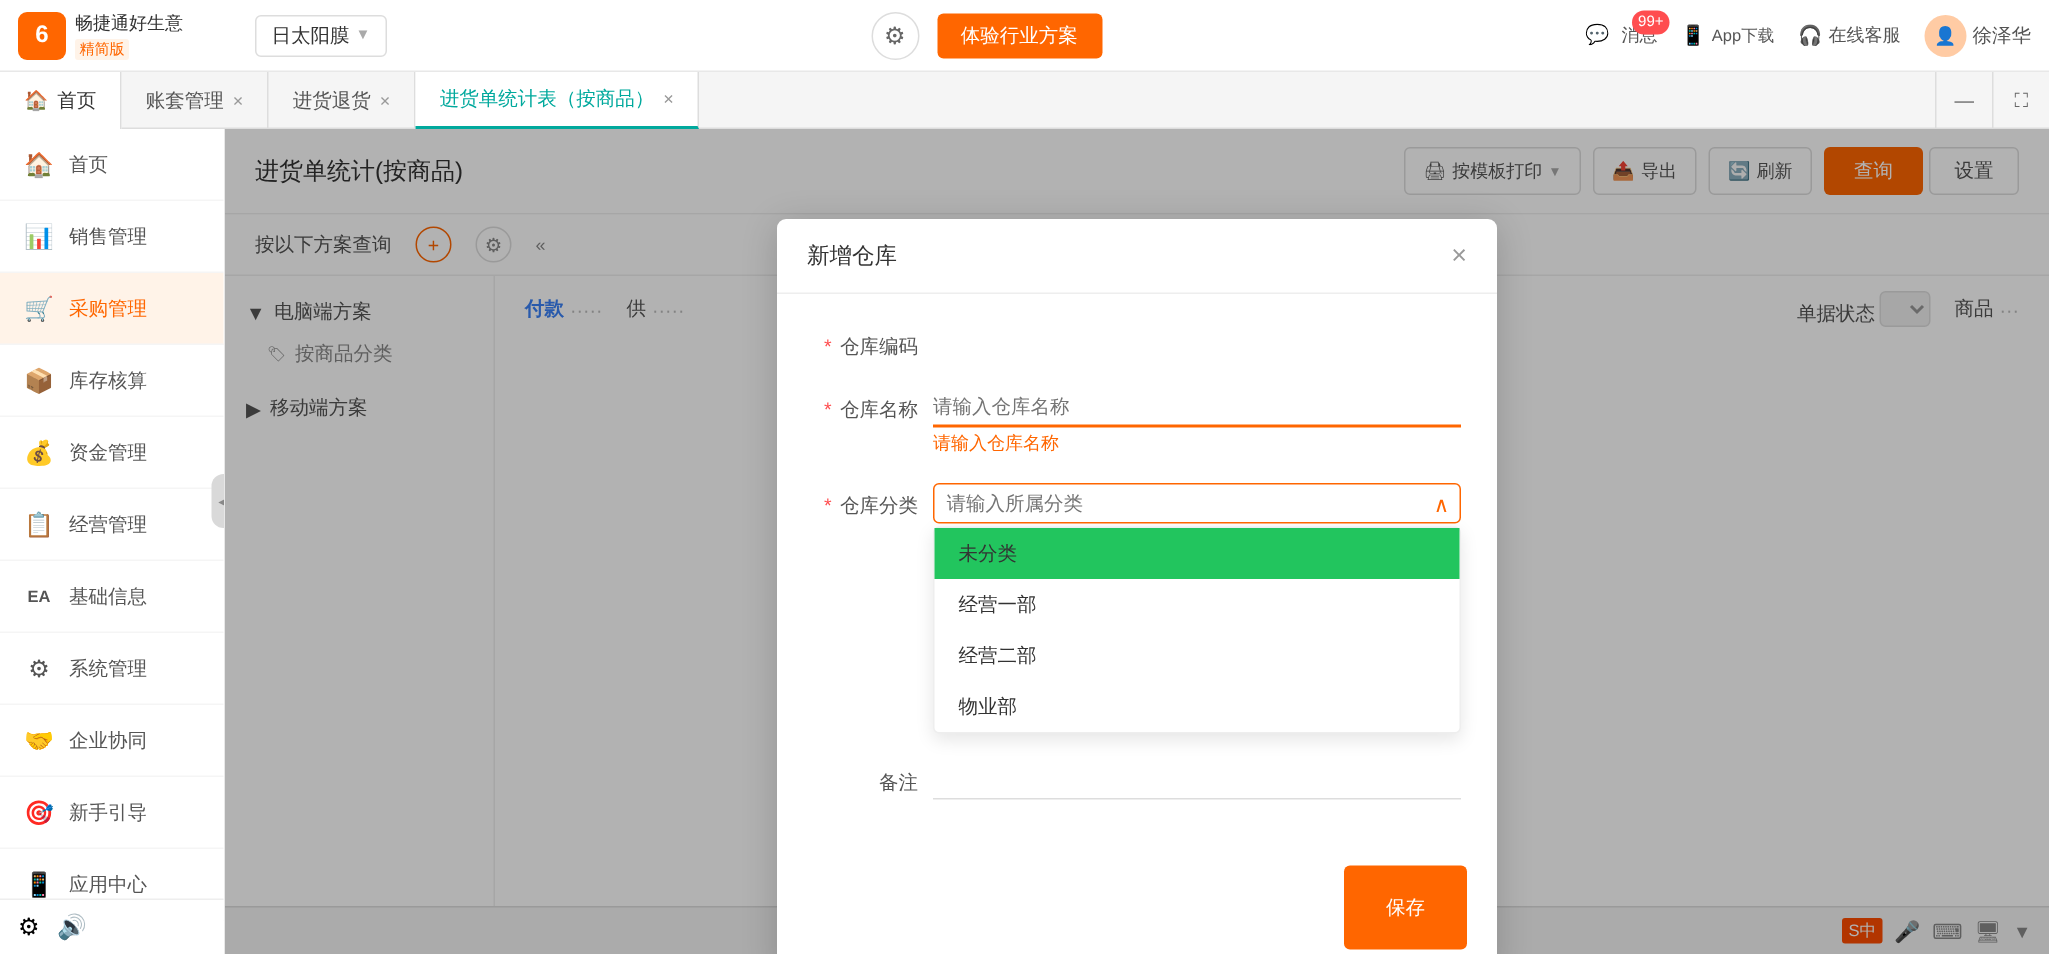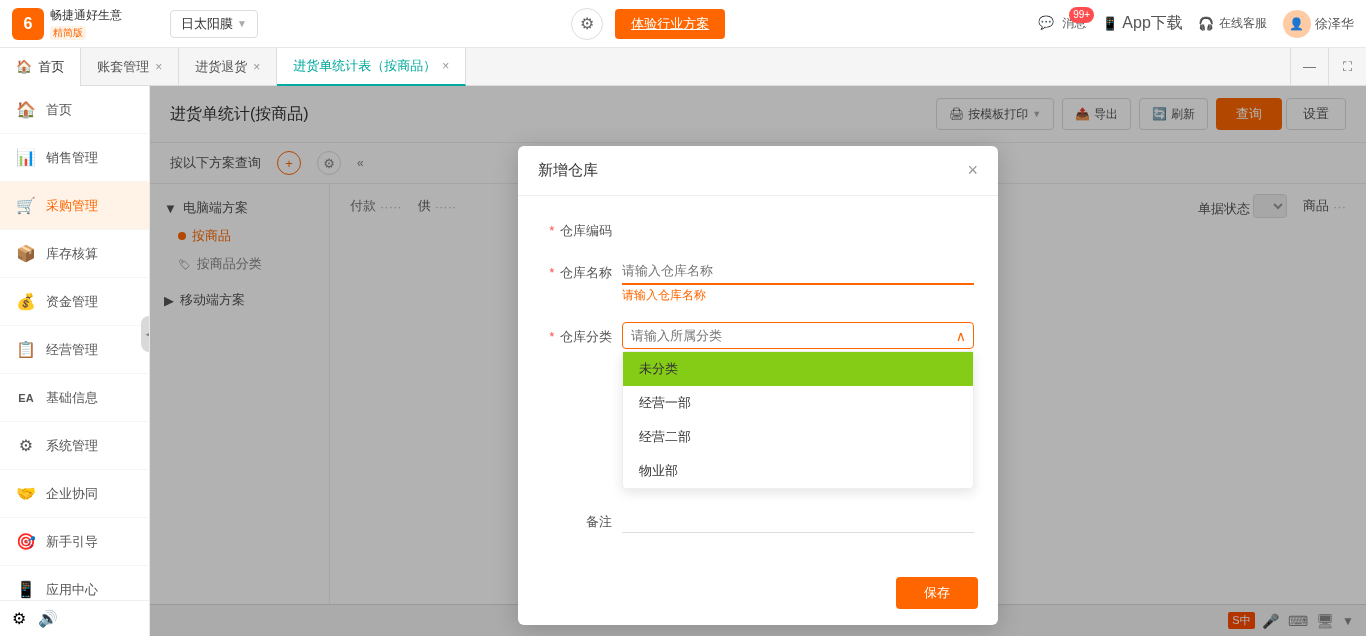--- a/index.html
+++ b/index.html
@@ -36,21 +36,21 @@
       margin-left: 8px;
     }
     .header-center { flex: 1; display: flex; align-items: center; justify-content: center; gap: 12px; }
     .gear-btn {
       width: 32px; height: 32px; border-radius: 50%;
       border: 1px solid #ddd; display: flex; align-items: center; justify-content: center;
       cursor: pointer; color: #666; font-size: 16px;
     }
     .experience-btn {
       background: #ff6600; color: white; border: none; border-radius: 4px;
-      padding: 6px 16px; cursor: pointer; font-size: 13px; text-decoration: underline;
+      padding: 6px 16px; cursor: pointer; font-size: 13px;
     }
     .header-right { display: flex; align-items: center; gap: 16px; color: #555; }
     .notif-wrap { position: relative; cursor: pointer; }
     .notif-badge {
       position: absolute; top: -8px; right: -8px;
       background: #ff4d4f; color: white; font-size: 10px;
       border-radius: 8px; padding: 0 4px; line-height: 16px;
     }
     .header-icon-btn { display: flex; align-items: center; gap: 4px; cursor: pointer; color: #555; }
     .user-area { display: flex; align-items: center; gap: 4px; cursor: pointer; }
@@ -176,35 +176,35 @@
     .dropdown-list {
       background: white;
       border: 1px solid #eee;
       border-radius: 4px;
       box-shadow: 0 4px 12px rgba(0,0,0,0.1);
       margin-top: 2px;
     }
     .dropdown-item {
       padding: 8px 16px; font-size: 13px; color: #333; cursor: pointer;
     }
-    .dropdown-item.selected { background: #84cc16; color: #333; }
+    .dropdown-item.selected { background: #22c55e; color: #333; }
 
     .notes-input {
       width: 100%; border: none; border-bottom: 1px solid #ddd;
       padding: 5px 0; font-size: 13px; color: #333; outline: none;
       background: transparent;
     }
     .modal-footer {
       display: flex; justify-content: flex-end;
       padding: 10px 20px 16px;
       gap: 10px;
     }
     .btn-save {
       background: #ff6600; color: white; border: none;
-      padding: 7px 28px; border-radius: 4px; cursor: pointer; font-size: 13px;
+      padding: 19px 28px; border-radius: 4px; cursor: pointer; font-size: 13px;
     }
 
     
     .status-bar {
       position: absolute; bottom: 0; left: 0; right: 0; height: 32px;
       background: #f5f5f5; border-top: 1px solid #ddd;
       display: flex; align-items: center; justify-content: space-between;
       padding: 0 12px; font-size: 12px; color: #888;
     }
     .status-right { display: flex; align-items: center; gap: 8px; }
@@ -241,21 +241,21 @@
   </div>
 
   <div class="header-right">
     <div class="notif-wrap">
       <span>💬</span>
       <span class="notif-badge">99+</span>
       <span style="margin-left:4px;font-size:12px;">消息</span>
     </div>
     <div class="header-icon-btn">
       <span>📱</span>
-      <span style="font-size:16px;">App下载</span>
+      <span style="font-size:11px;">App下载</span>
     </div>
     <div class="header-icon-btn">
       <span>🎧</span>
       <span style="font-size:12px;">在线客服</span>
     </div>
     <div class="user-area">
       <div class="user-avatar">👤</div>
       <span style="font-size:13px;">徐泽华</span>
     </div>
   </div>
@@ -378,39 +378,35 @@
       <span style="color:#888;cursor:pointer;font-size:12px;">«</span>
     </div>
 
     <div style="display:flex;height:calc(100% - 110px);">
 
       <div style="width:180px;background:white;border-right:1px solid #eee;padding:10px 0;flex-shrink:0;">
         <div style="padding:5px 14px;color:#555;font-size:13px;display:flex;align-items:center;gap:6px;">
           <span style="color:#555;">▼</span>
           <span>电脑端方案</span>
         </div>
-        <div class="scheme-item active" style="padding-left:28px;">
-          <span style="width:8px;height:8px;border-radius:50%;background:#ff6600;display:inline-block;"></span>
-          <span>按商品</span>
-        </div>
         <div class="scheme-item" style="padding-left:28px;color:#888;">
           <span style="font-size:10px;">🏷</span>
           <span>按商品分类</span>
         </div>
         <div style="padding:5px 14px;color:#555;font-size:13px;display:flex;align-items:center;gap:6px;margin-top:8px;">
           <span style="color:#555;">▶</span>
           <span>移动端方案</span>
         </div>
       </div>
 
       <div style="flex:1;padding:10px 20px;background:white;">
 
         <div style="display:flex;align-items:center;gap:16px;margin-bottom:12px;">
           <div style="display:flex;align-items:center;gap:4px;">
-            <span style="color:#737373;font-size:13px;">付款</span>
+            <span style="color:#3b82f6;font-size:13px;font-weight:bold;">付款</span>
             <span style="color:#bbb;">·····</span>
           </div>
           <div style="display:flex;align-items:center;gap:4px;">
             <span style="color:#555;font-size:13px;">供</span>
             <span style="color:#bbb;">·····</span>
           </div>
           <div style="flex:1;"></div>
           <div style="display:flex;align-items:flex-end;gap:3px;color:#555;">
             <span style="font-size:13px;">单据状态</span>
             <select style="border:1px solid #ddd;border-radius:4px;padding:3px 6px;font-size:12px;color:#999;">

